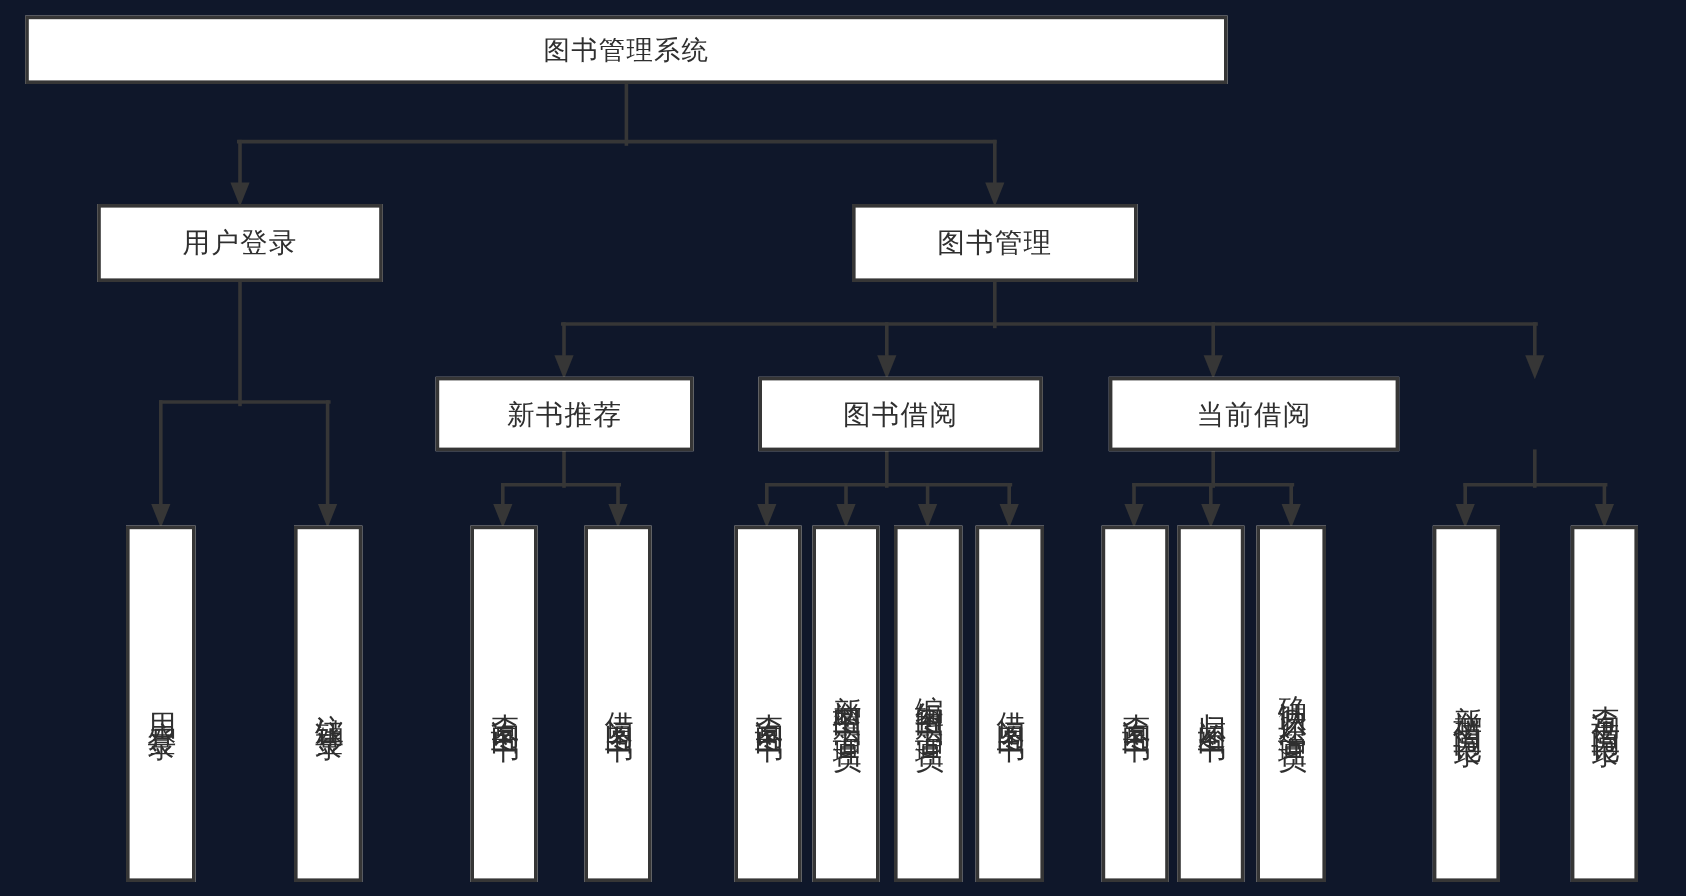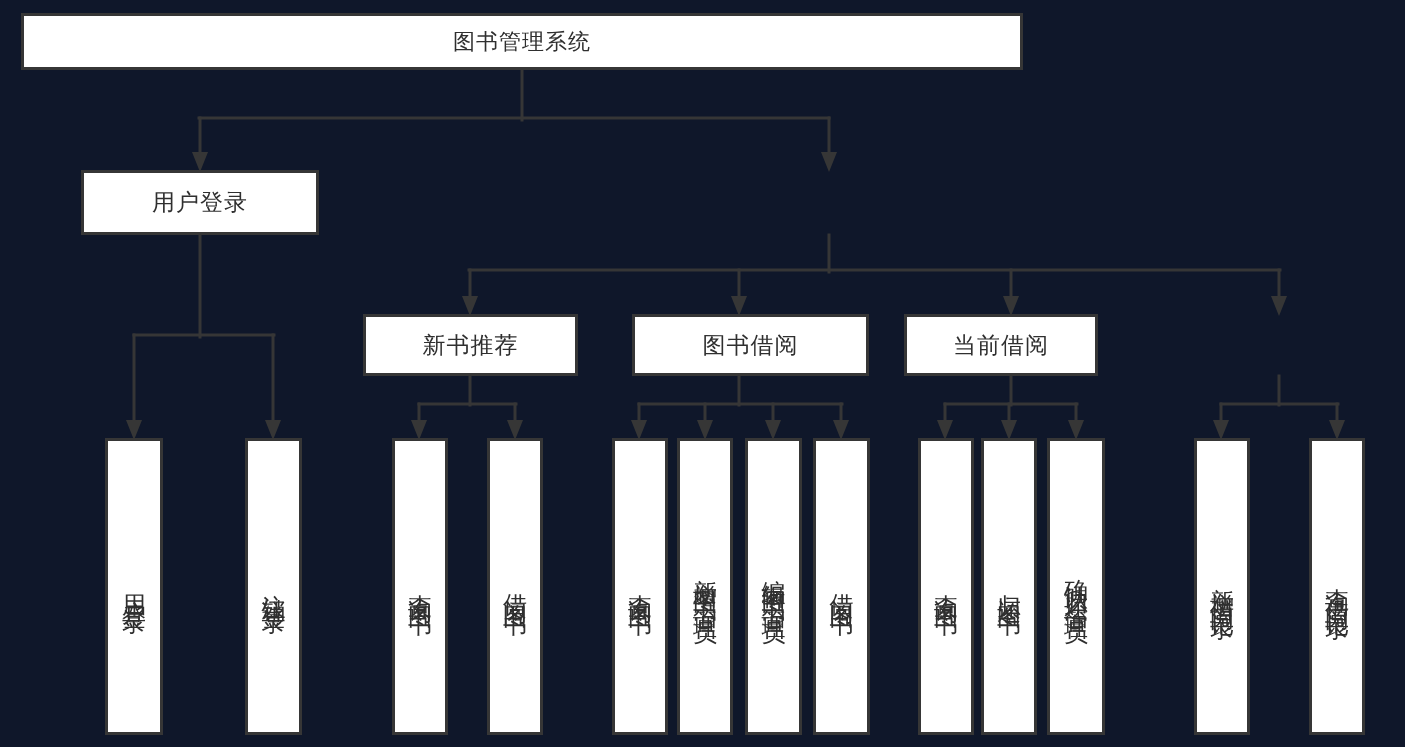--- a/index.html
+++ b/index.html
@@ -109,28 +109,31 @@
       <polygon points="1329,420 1345,420 1337,440" fill="#363636"></polygon>
     </svg>
 
   <div class="node root hbox" style="left:21px; top:13px; width:1002px; height:57px;">
     <span class="lbl">图书管理系统</span>
   </div>
 
   <div class="node hbox" style="left:81px; top:170px; width:238px; height:65px;">
     <span class="lbl">用户登录</span>
   </div>
+  <div class="node hbox" style="left:710px; top:170px; width:238px; height:65px;">
+    <span class="lbl">图书管理</span>
+  </div>
 
   <div class="node hbox" style="left:363px; top:314px; width:215px; height:62px;">
     <span class="lbl">新书推荐</span>
   </div>
   <div class="node hbox" style="left:632px; top:314px; width:237px; height:62px;">
     <span class="lbl">图书借阅</span>
   </div>
-  <div class="node hbox" style="left:904px; top:314px; width:194px; height:62px;">
+  <div class="node hbox" style="left:924px; top:314px; width:242px; height:62px;">
     <span class="lbl">当前借阅</span>
   </div>
 
   <div class="node leaf" style="left:105px; top:438px; width:58px; height:297px;">
     <span class="lbl">用户登录</span>
   </div>
   <div class="node leaf" style="left:245px; top:438px; width:57px; height:297px;">
     <span class="lbl">注销登录</span>
   </div>
 

